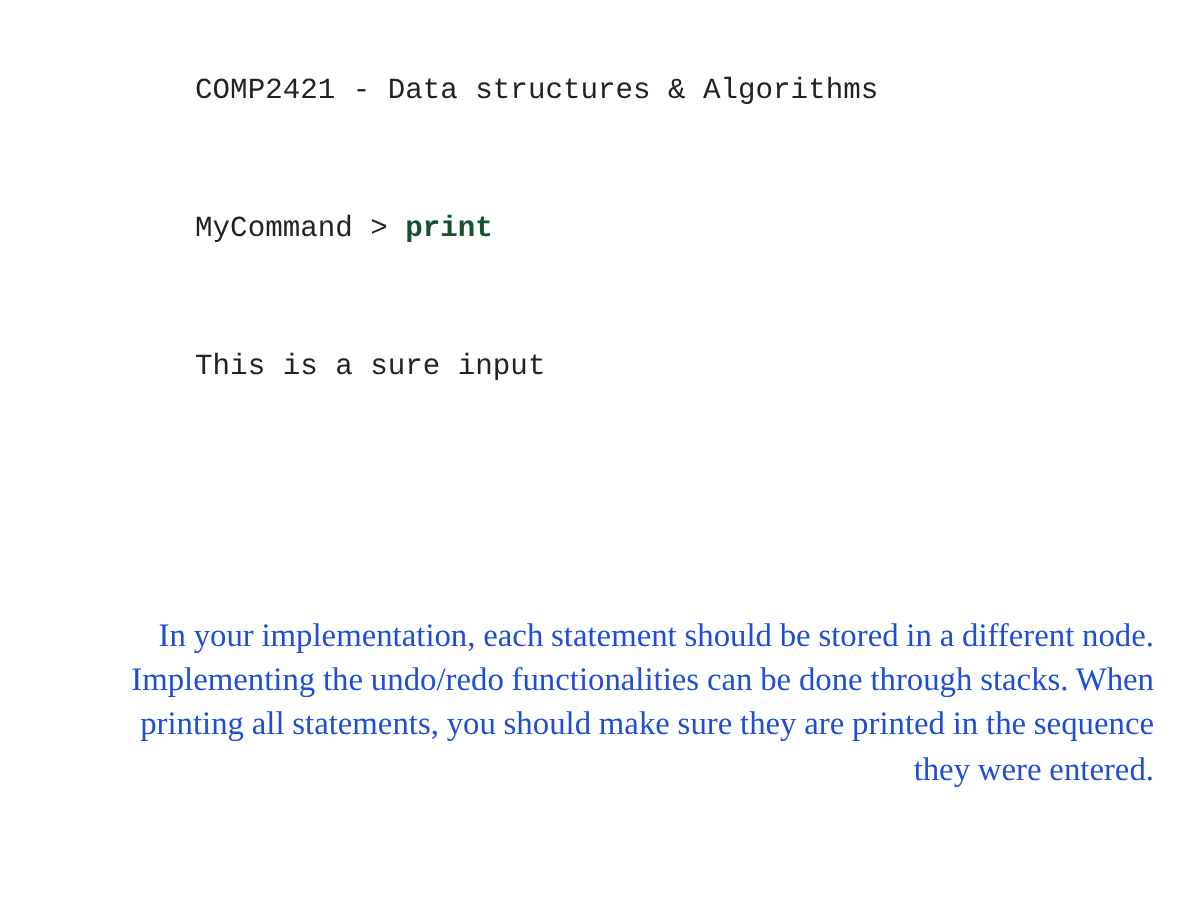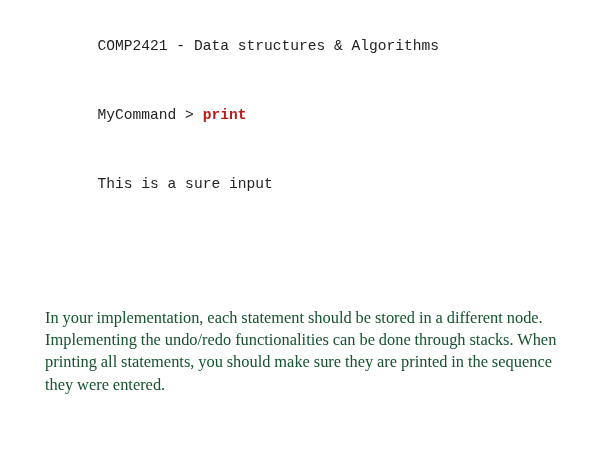--- a/index.html
+++ b/index.html
@@ -37,37 +37,37 @@
     font-family: "Liberation Mono", "DejaVu Sans Mono", monospace;
     font-size: 14.6px;
     line-height: 23px;
     color: #222222;
     white-space: pre;
     letter-spacing: 0px;
   }
 
   .console-line .cmd {
     font-weight: bold;
-    color: #b91c1c;
+    color: #14532d;
   }
 
   
   .prose-block {
     position: absolute;
     left: 45px;
     top: 307px;
     width: 532px;
   }
 
   .prose-paragraph {
     font-family: "Liberation Serif", "DejaVu Serif", serif;
     font-size: 16.4px;
     line-height: 22.2px;
-    color: #14532d;
-    text-align: left;
+    color: #1d4ed8;
+    text-align: right;
     margin: 0;
     word-spacing: -0.2px;
   }
 </style>
 </head>
 <body>
 
 <div id="page">
 
   <div class="console-block">

